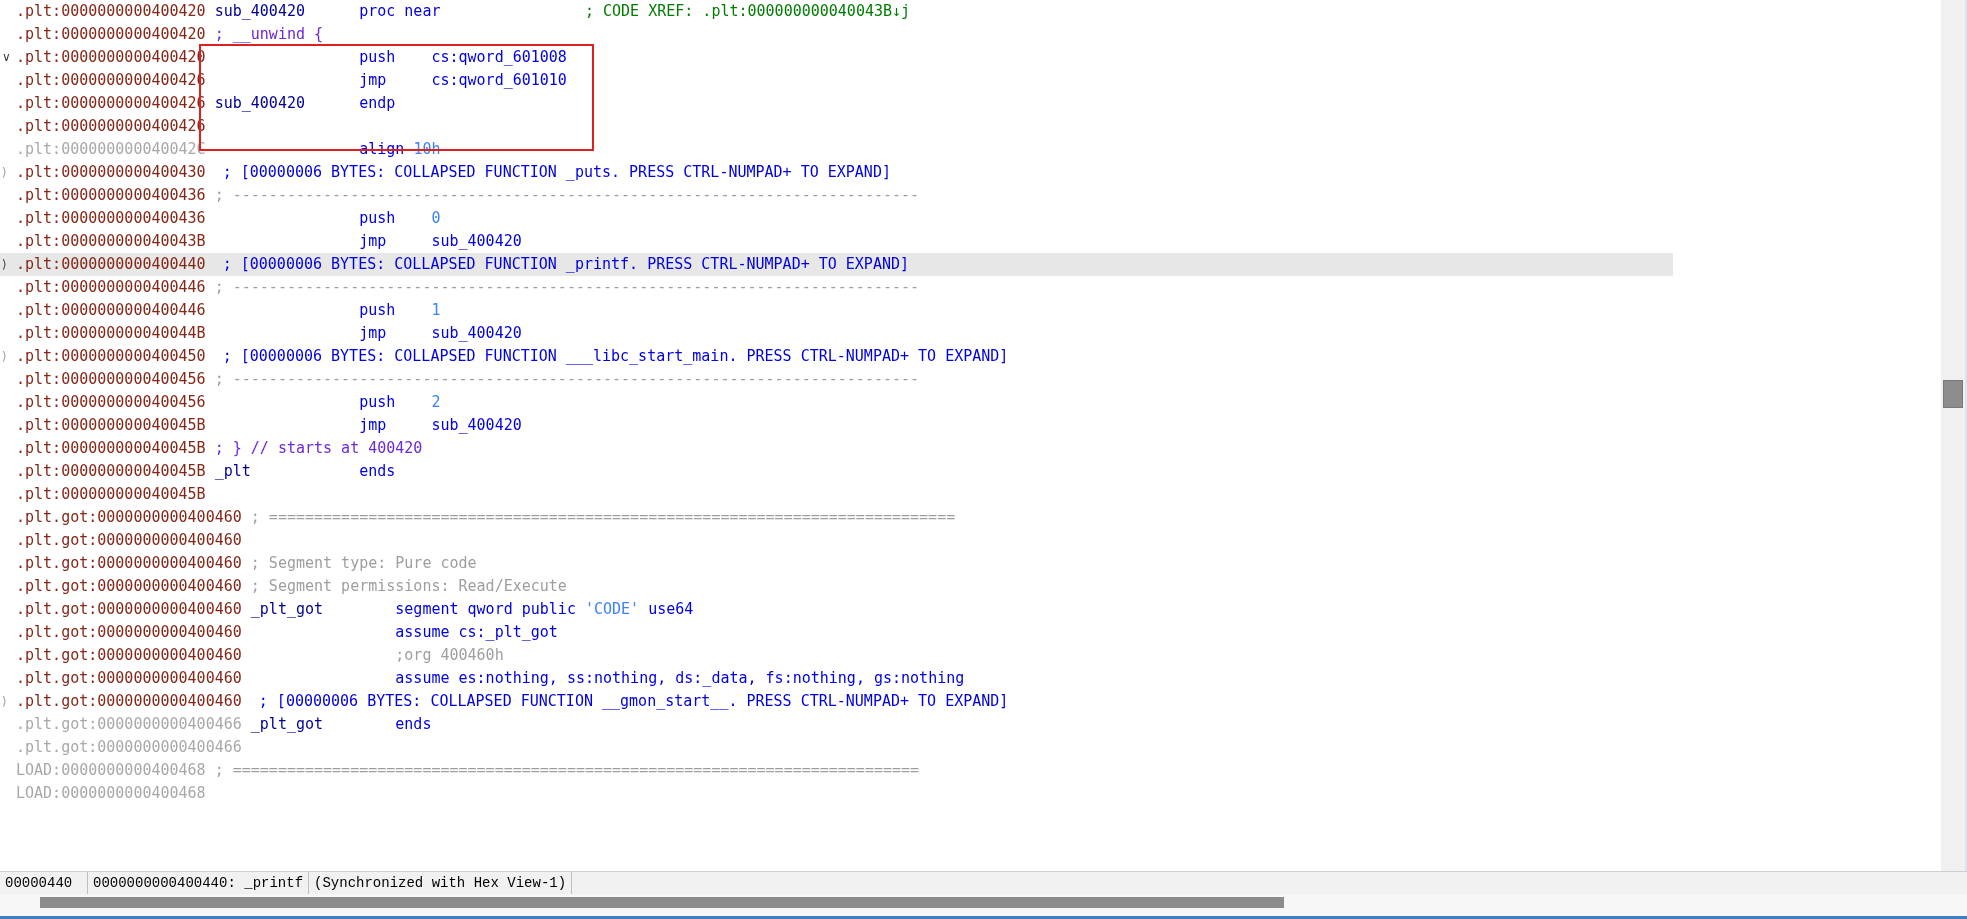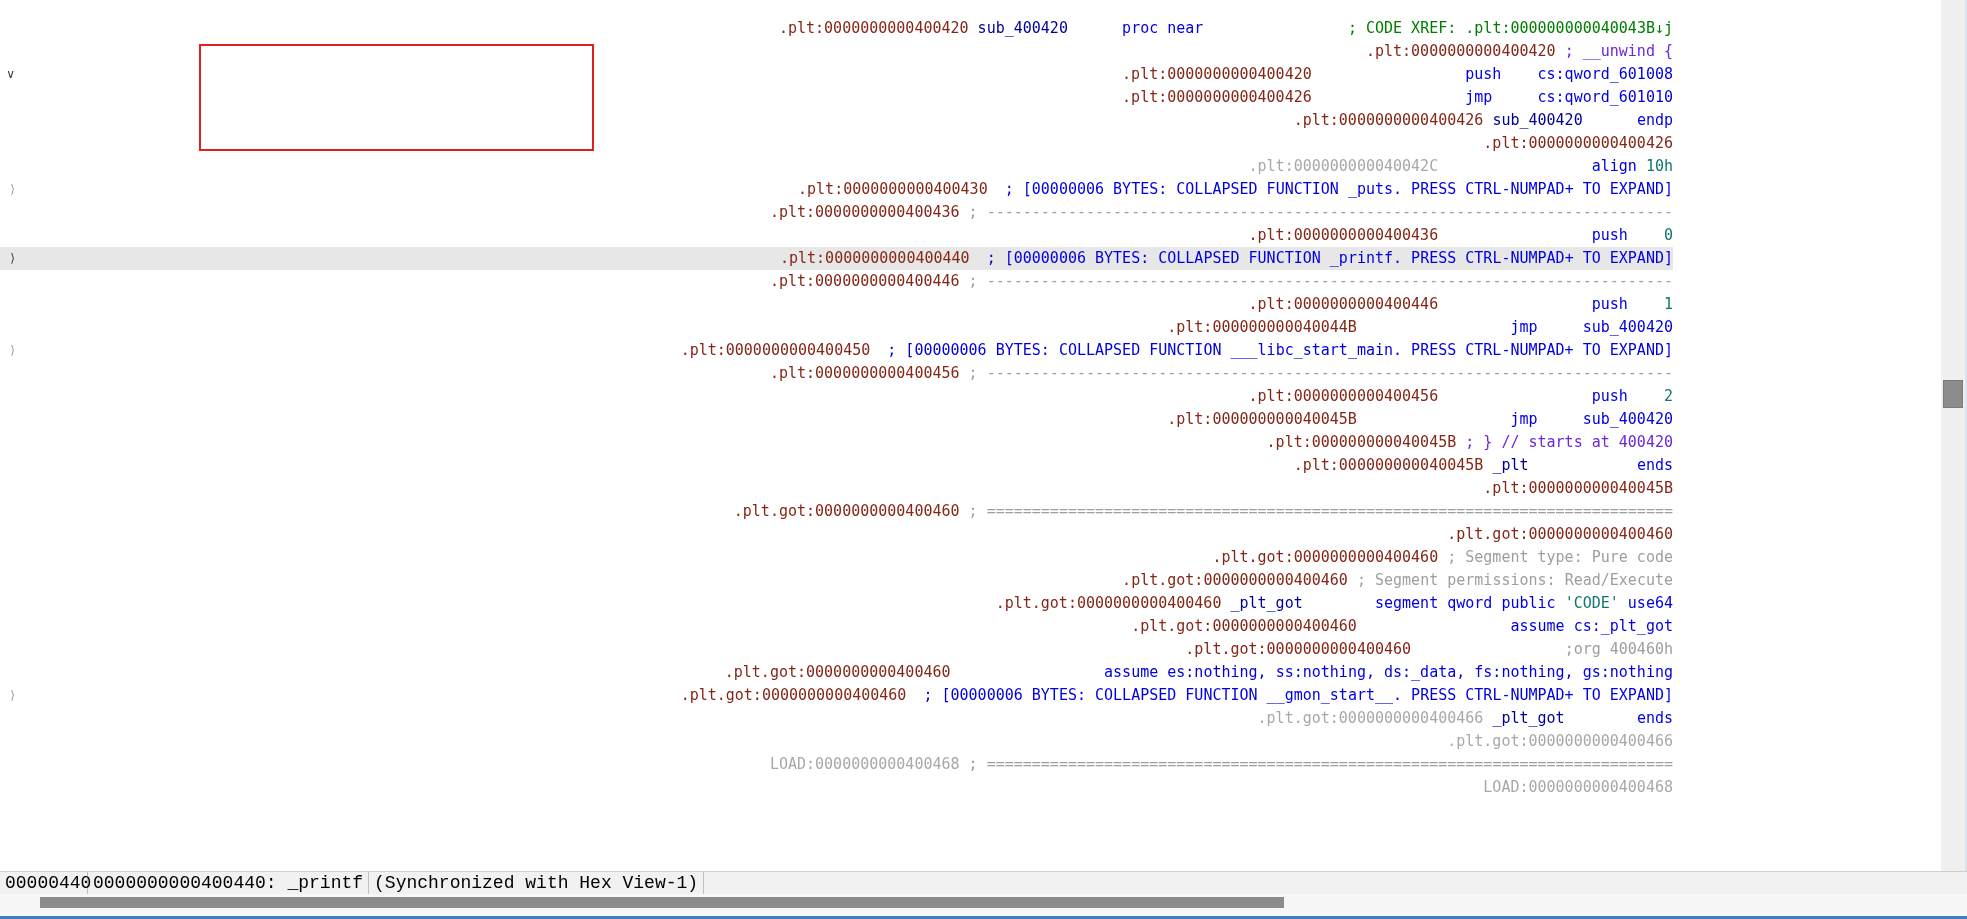--- a/index.html
+++ b/index.html
@@ -2,50 +2,50 @@
 <html><head>
 <meta charset="utf-8">
 <style>
   html,body{margin:0;padding:0;}
   body{
     width:1967px;height:919px;overflow:hidden;background:#ffffff;position:relative;
     font-family:"DejaVu Sans Mono","Liberation Mono",monospace;
   }
   #listing{
     position:absolute;left:0;top:0;width:1673px;height:871px;overflow:hidden;
-    padding-top:17px;box-sizing:border-box;background:#ffffff;text-align:right;
+    padding-top:0;box-sizing:border-box;background:#ffffff;
   }
   .line{position:relative;height:23px;line-height:23px;font-size:15px;white-space:pre;padding-left:16px;}
   .line.hl{background:#e7e7e7;}
   .gut{
     position:absolute;left:2px;top:0;width:13px;height:23px;line-height:23px;
     font-family:"DejaVu Sans",sans-serif;font-size:12px;color:#9a9a9a;cursor:pointer;
   }
   .gut.dark{color:#3a3a3a;}
   .sa{color:#852617;}   
   .sad{color:#a8a8a8;}  
   .sn{color:#000096;}   
   .si{color:#0000e1;}   
-  .sg{color:#0f766e;}   
+  .sg{color:#3b82f6;}   
   .sx{color:#007d00;}   
   .sc{color:#6d28d9;}   
   .scf{color:#0000e1;margin-left:8px;}  
   .sd{color:#9e9e9e;}   
   .sp{color:#000000;}   
   #redbox{
     position:absolute;left:199px;top:44px;width:391px;height:103px;
     border:2px solid #e02020;pointer-events:none;background:transparent;
   }
   #vscroll{position:absolute;left:1941px;top:0;width:24px;height:871px;background:#f0f0f0;}
   #vthumb{position:absolute;left:2px;top:380px;width:20px;height:28px;background:#8c8c8c;border:1px solid #7a7a7a;box-sizing:border-box;}
   #rightedge{position:absolute;left:1965px;top:0;width:2px;height:894px;background:#d8e6f2;}
   #statusbar{
     position:absolute;left:0;top:871px;width:1967px;height:23px;background:#f1f1f1;
     border-top:1px solid #cfcfcf;box-sizing:border-box;display:flex;align-items:stretch;
-    font-family:"Liberation Mono","DejaVu Sans Mono",monospace;font-size:18px;color:#000;
+    font-family:"Liberation Mono","DejaVu Sans Mono",monospace;font-size:14px;color:#000;
   }
   .spanel{display:flex;align-items:center;padding:0 5px;border-right:1px solid #bfbfbf;white-space:pre;}
   .spanel.first{width:88px;box-sizing:border-box;}
   #hscroll{position:absolute;left:0;top:894px;width:1967px;height:25px;background:#f7f7f7;}
   #hthumb{position:absolute;left:40px;top:3px;width:1244px;height:11px;background:#8c8c8c;}
   #bottomline{position:absolute;left:0;top:916px;width:1967px;height:3px;background:#3e7fc1;}
 </style>
 </head>
 <body>
 
@@ -53,20 +53,21 @@
     <div class="line"><span class="sa">.plt:0000000000400420</span><span class="sp"> </span><span class="sn">sub_400420</span><span class="sp">      </span><span class="si">proc near</span><span class="sp">                </span><span class="sx">; CODE XREF: .plt:000000000040043B↓j</span></div>
     <div class="line"><span class="sa">.plt:0000000000400420</span><span class="sp"> </span><span class="sc">; __unwind {</span></div>
     <div class="line"><span class="gut dark">∨</span><span class="sa">.plt:0000000000400420</span><span class="sp">                 </span><span class="si">push    cs:qword_601008</span></div>
     <div class="line"><span class="sa">.plt:0000000000400426</span><span class="sp">                 </span><span class="si">jmp     cs:qword_601010</span></div>
     <div class="line"><span class="sa">.plt:0000000000400426</span><span class="sp"> </span><span class="sn">sub_400420</span><span class="sp">      </span><span class="si">endp</span></div>
     <div class="line"><span class="sa">.plt:0000000000400426</span></div>
     <div class="line"><span class="sad">.plt:000000000040042C</span><span class="sp">                 </span><span class="si">align </span><span class="sg">10h</span></div>
     <div class="line"><span class="gut">⟩</span><span class="sa">.plt:0000000000400430</span><span class="sp"> </span><span class="scf">; [00000006 BYTES: COLLAPSED FUNCTION _puts. PRESS CTRL-NUMPAD+ TO EXPAND]</span></div>
     <div class="line"><span class="sa">.plt:0000000000400436</span><span class="sp"> </span><span class="sd">; ----------------------------------------------------------------------------</span></div>
     <div class="line"><span class="sa">.plt:0000000000400436</span><span class="sp">                 </span><span class="si">push    </span><span class="sg">0</span></div>
+    <div class="line"><span class="sa">.plt:000000000040043B</span><span class="sp">                 </span><span class="si">jmp     sub_400420</span></div>
     <div class="line hl"><span class="gut dark">⟩</span><span class="sa">.plt:0000000000400440</span><span class="sp"> </span><span class="scf">; [00000006 BYTES: COLLAPSED FUNCTION _printf. PRESS CTRL-NUMPAD+ TO EXPAND]</span></div>
     <div class="line"><span class="sa">.plt:0000000000400446</span><span class="sp"> </span><span class="sd">; ----------------------------------------------------------------------------</span></div>
     <div class="line"><span class="sa">.plt:0000000000400446</span><span class="sp">                 </span><span class="si">push    </span><span class="sg">1</span></div>
     <div class="line"><span class="sa">.plt:000000000040044B</span><span class="sp">                 </span><span class="si">jmp     sub_400420</span></div>
     <div class="line"><span class="gut">⟩</span><span class="sa">.plt:0000000000400450</span><span class="sp"> </span><span class="scf">; [00000006 BYTES: COLLAPSED FUNCTION ___libc_start_main. PRESS CTRL-NUMPAD+ TO EXPAND]</span></div>
     <div class="line"><span class="sa">.plt:0000000000400456</span><span class="sp"> </span><span class="sd">; ----------------------------------------------------------------------------</span></div>
     <div class="line"><span class="sa">.plt:0000000000400456</span><span class="sp">                 </span><span class="si">push    </span><span class="sg">2</span></div>
     <div class="line"><span class="sa">.plt:000000000040045B</span><span class="sp">                 </span><span class="si">jmp     sub_400420</span></div>
     <div class="line"><span class="sa">.plt:000000000040045B</span><span class="sp"> </span><span class="sc">; } // starts at 400420</span></div>
     <div class="line"><span class="sa">.plt:000000000040045B</span><span class="sp"> </span><span class="sn">_plt</span><span class="sp">            </span><span class="si">ends</span></div>

